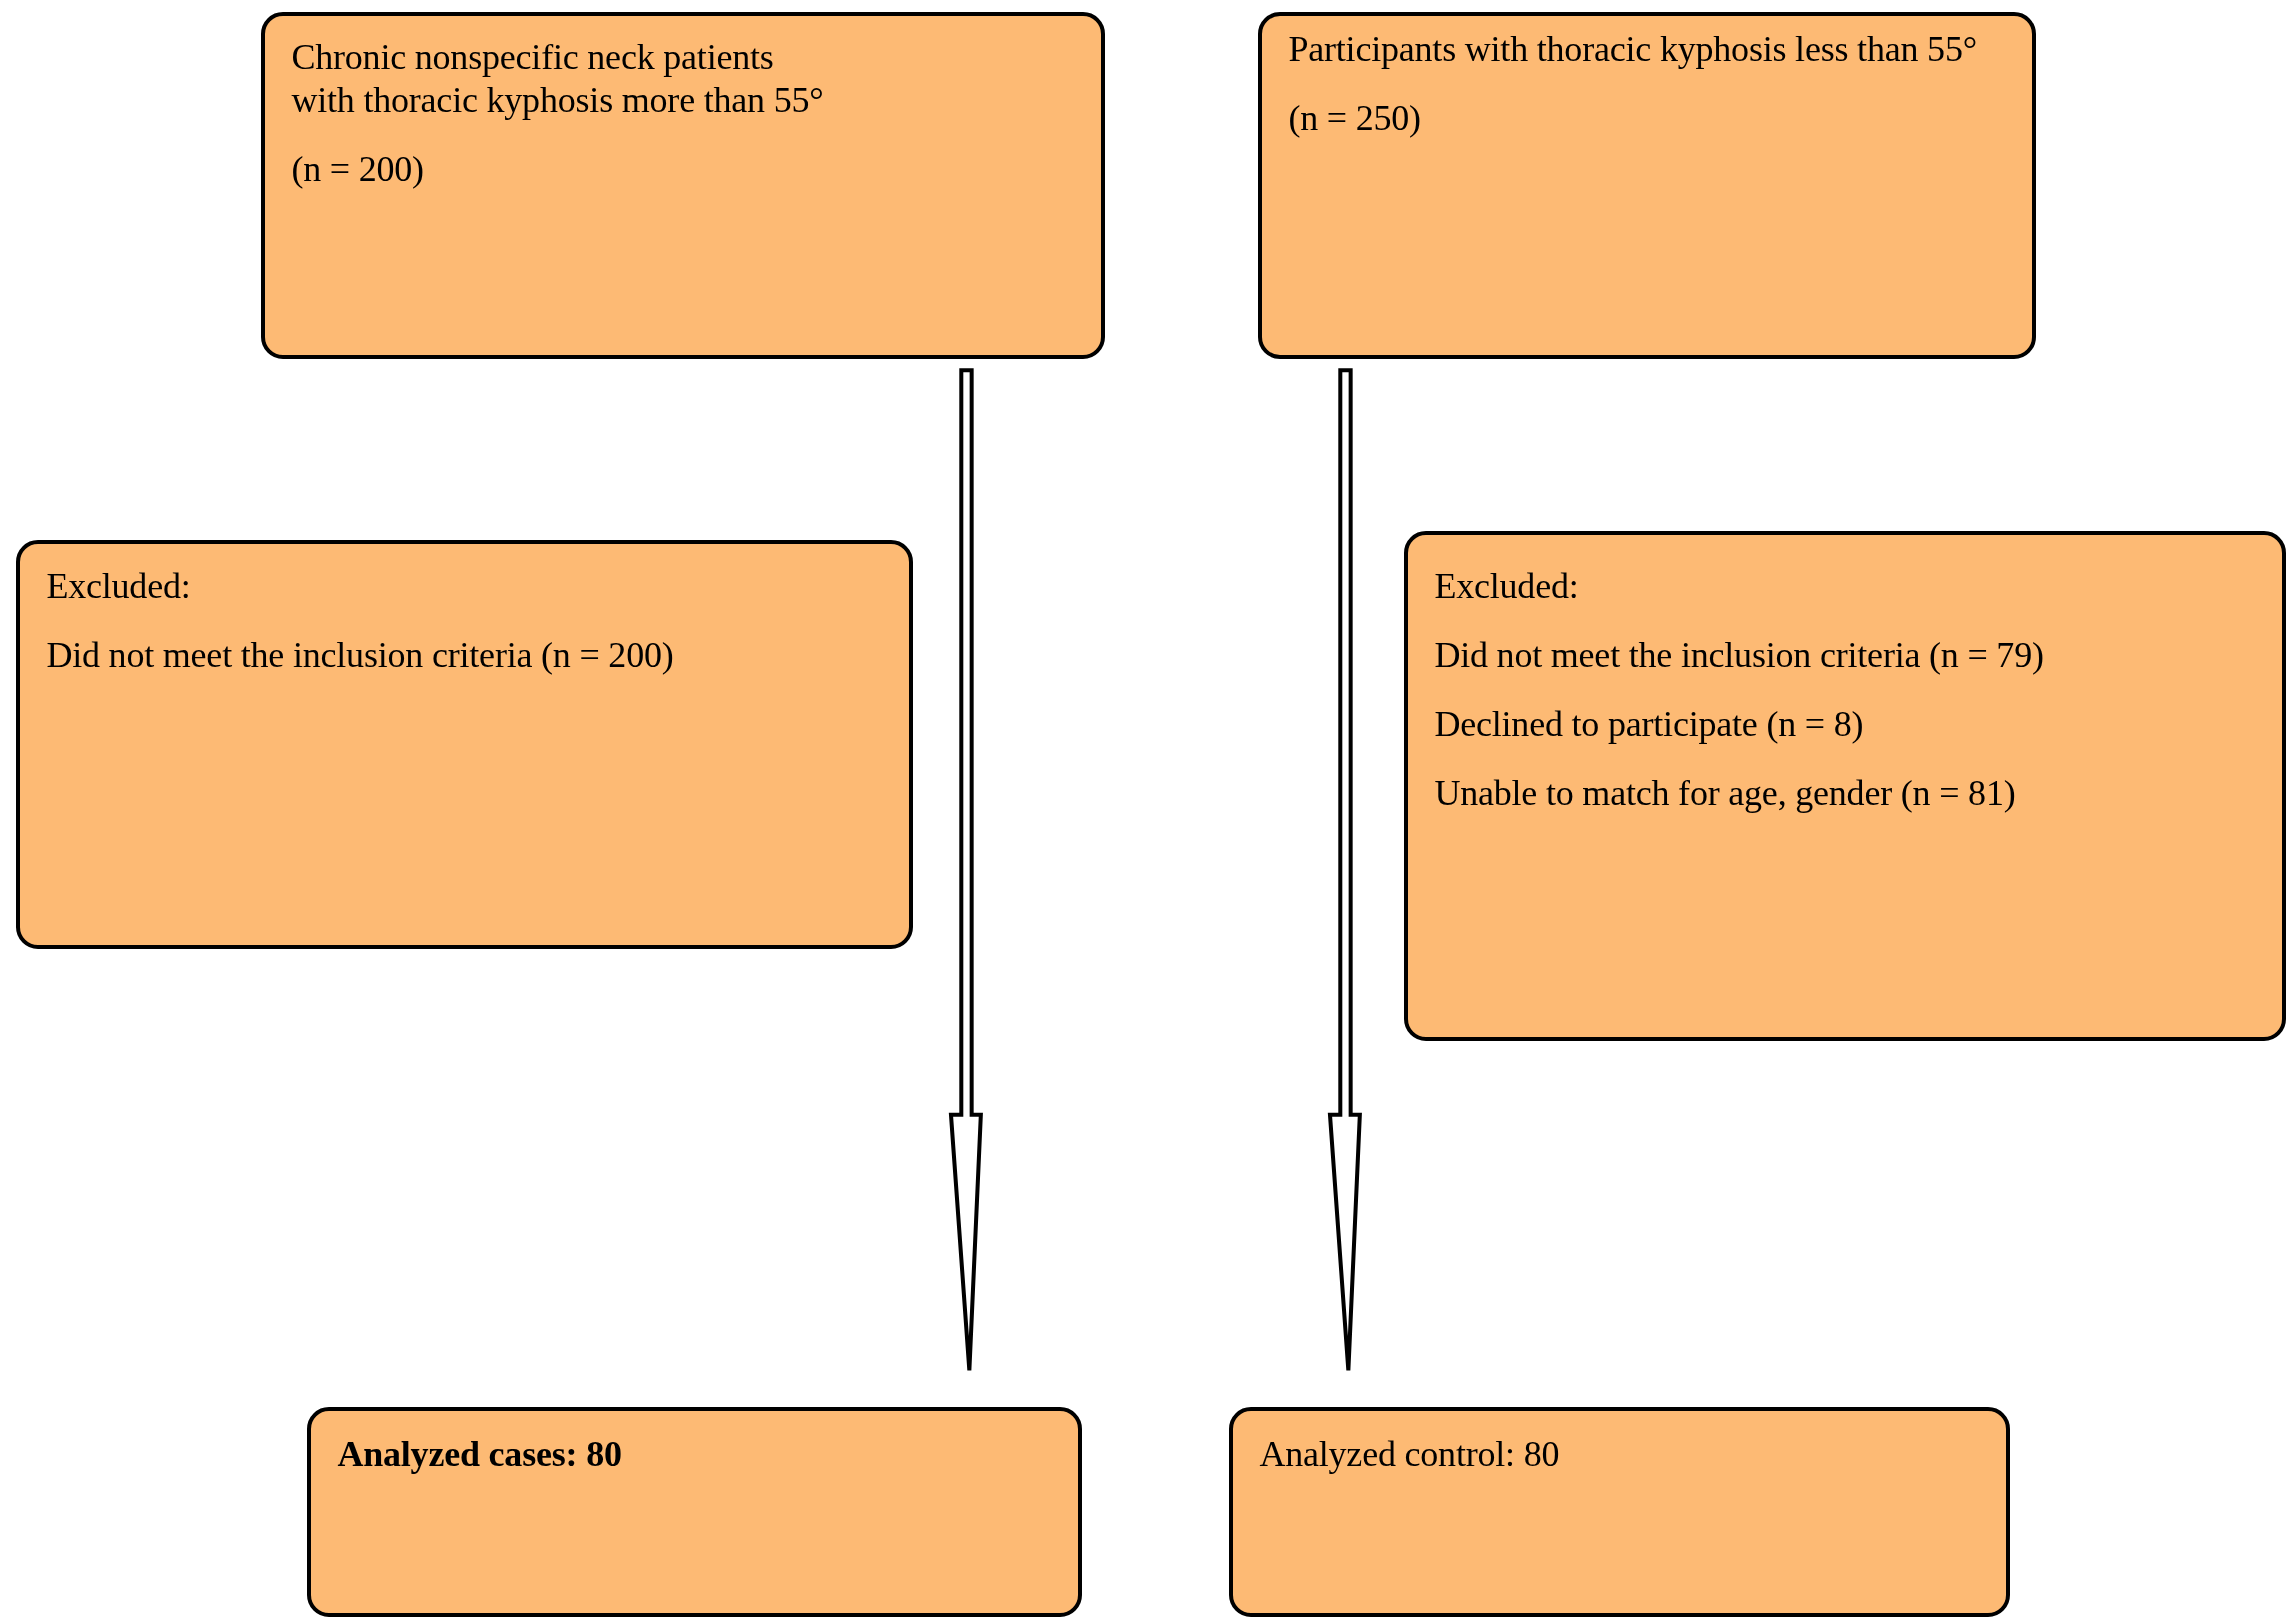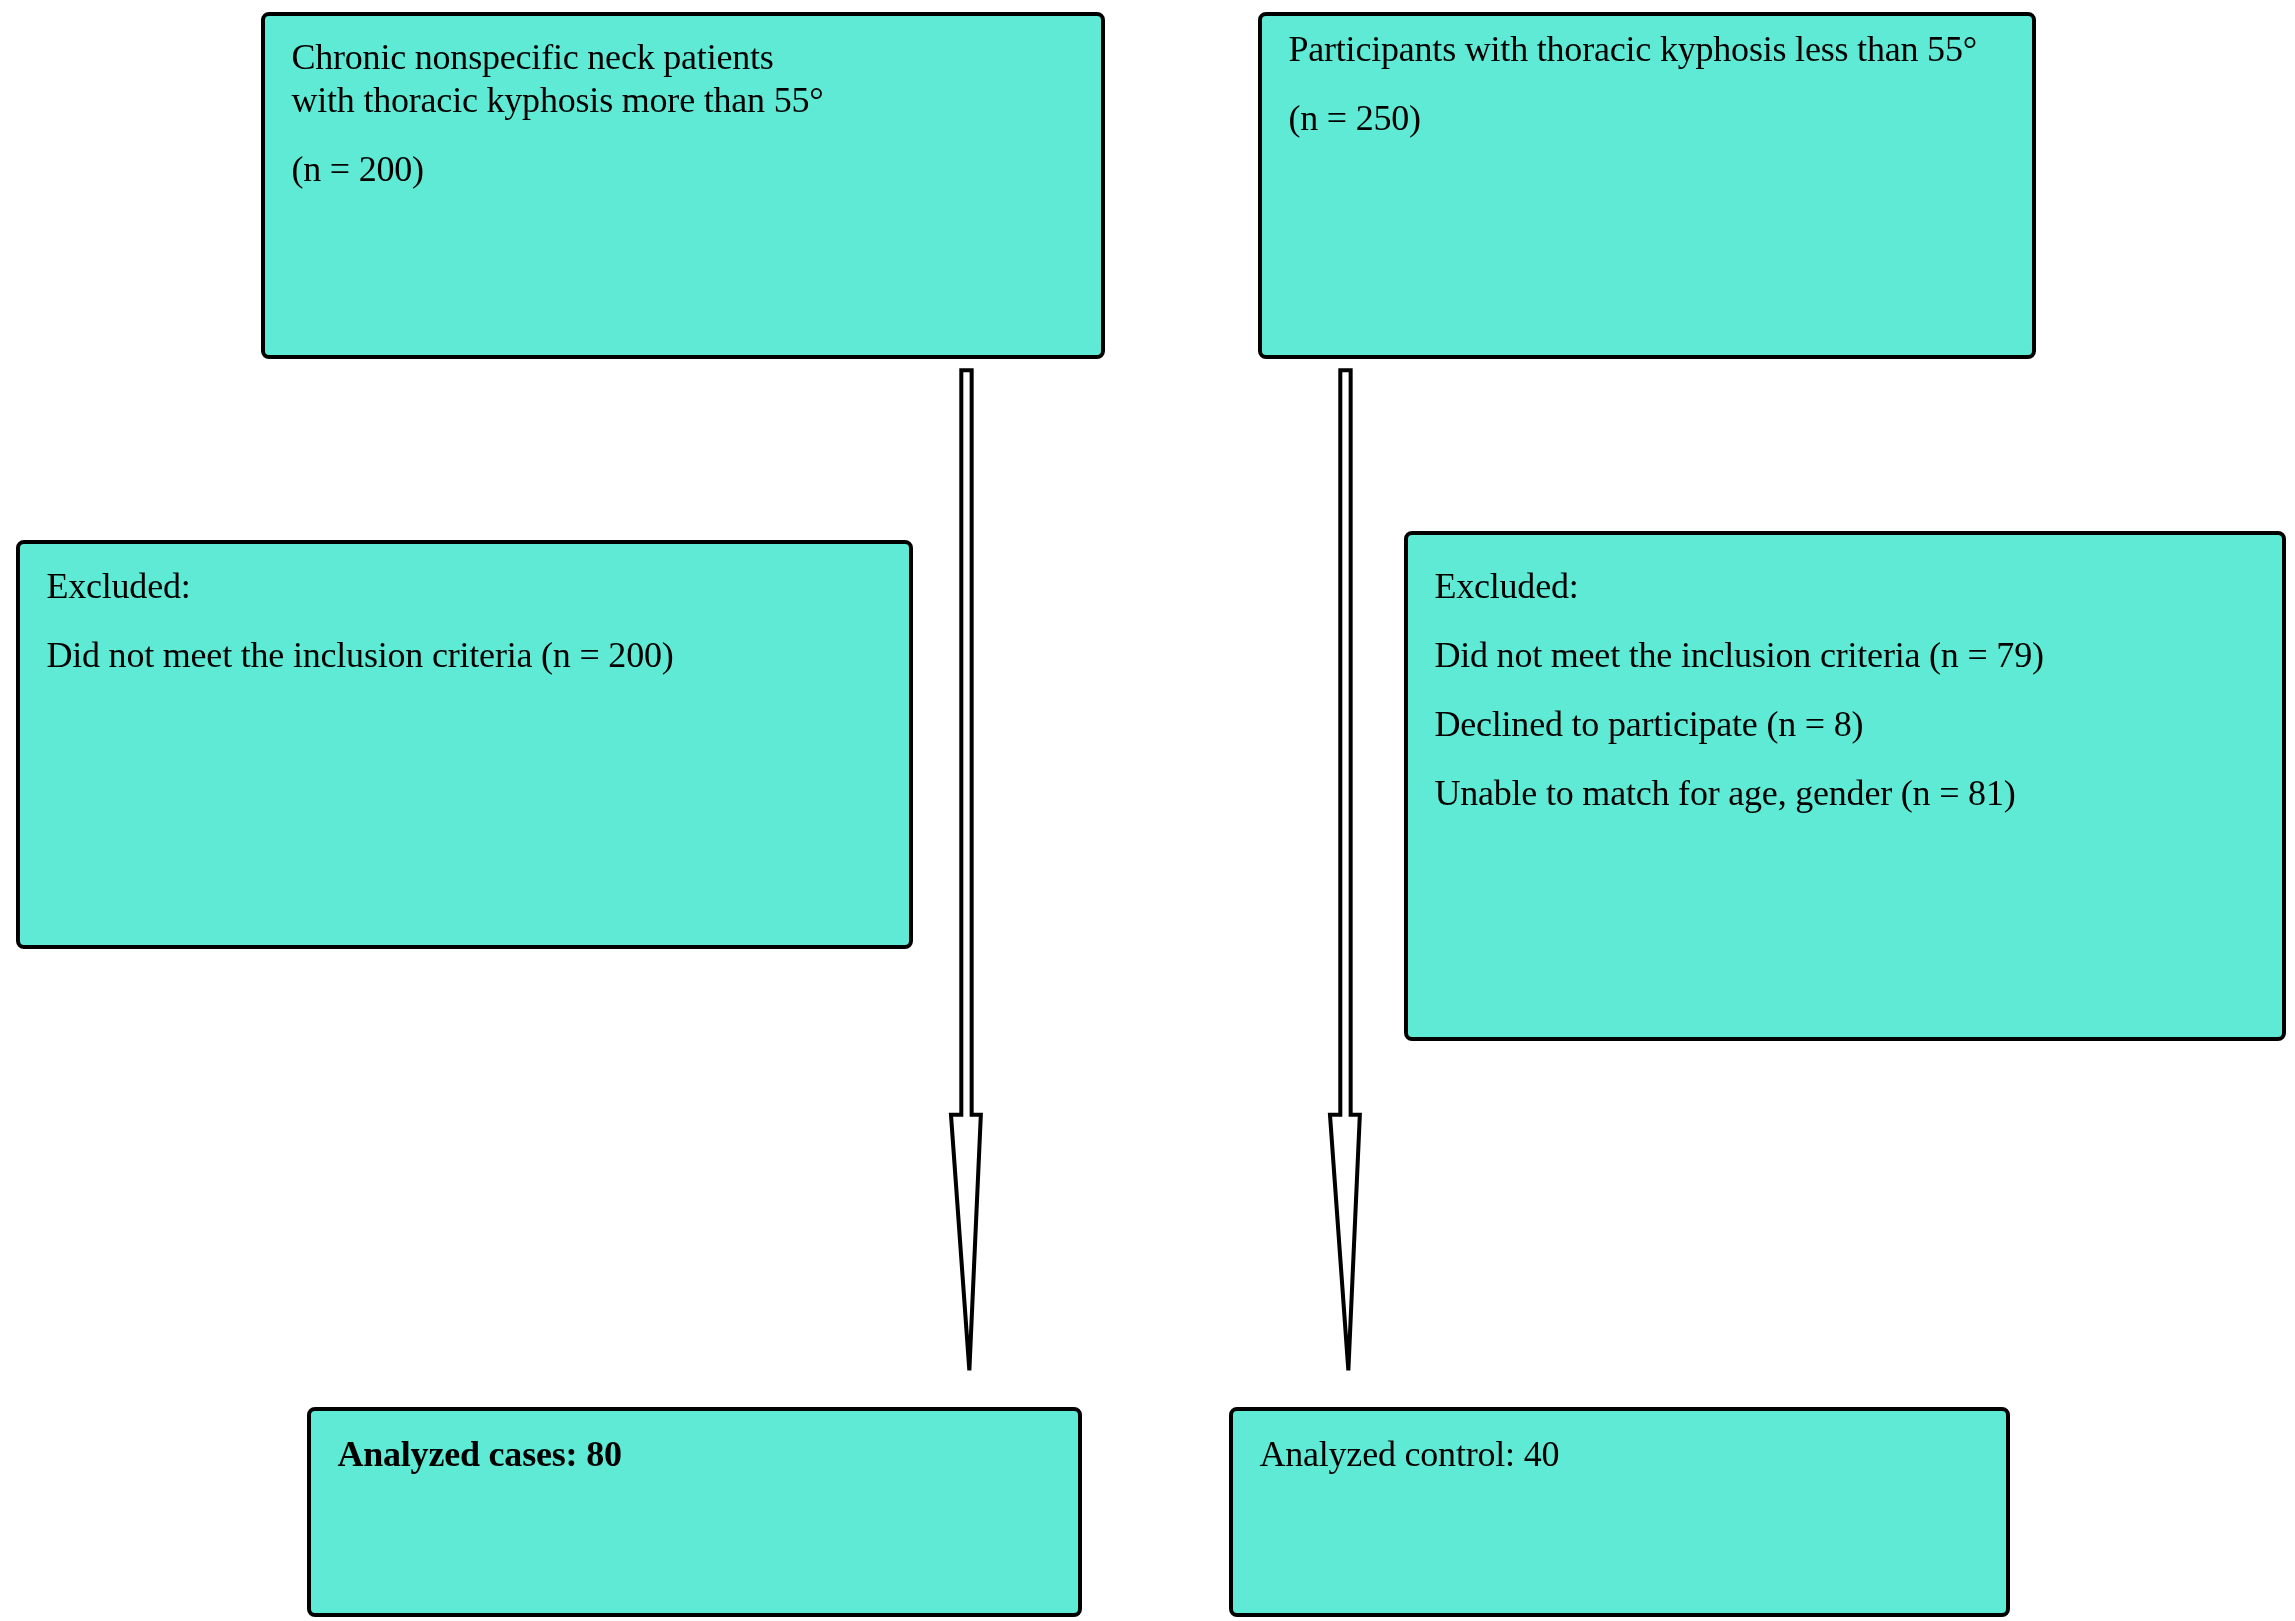--- a/index.html
+++ b/index.html
@@ -11,23 +11,23 @@
     position: relative;
     width: 2295px;
     height: 1621px;
     background: #ffffff;
     overflow: hidden;
     font-family: "Liberation Serif", "DejaVu Serif", serif;
   }
   .node {
     position: absolute;
     box-sizing: border-box;
-    background: #5eead4;
+    background: #fdba74;
     border: 4px solid #000000;
-    border-radius: 8px;
+    border-radius: 22px;
   }
   .node-text {
     position: absolute;
     left: 26.4px;
     right: 23px;
     color: #000000;
     font-size: 36px;
     line-height: 1.18;
     letter-spacing: -0.2px;
   }
@@ -129,18 +129,18 @@
   </div>
 
   <div id="node-analyzed-cases" class="node">
     <div class="node-text">
       <p class="para">Analyzed cases: 80</p>
     </div>
   </div>
 
   <div id="node-analyzed-control" class="node">
     <div class="node-text">
-      <p class="para">Analyzed control: 40</p>
+      <p class="para">Analyzed control: 80</p>
     </div>
   </div>
 
 </div>
 
 
 </body></html>

